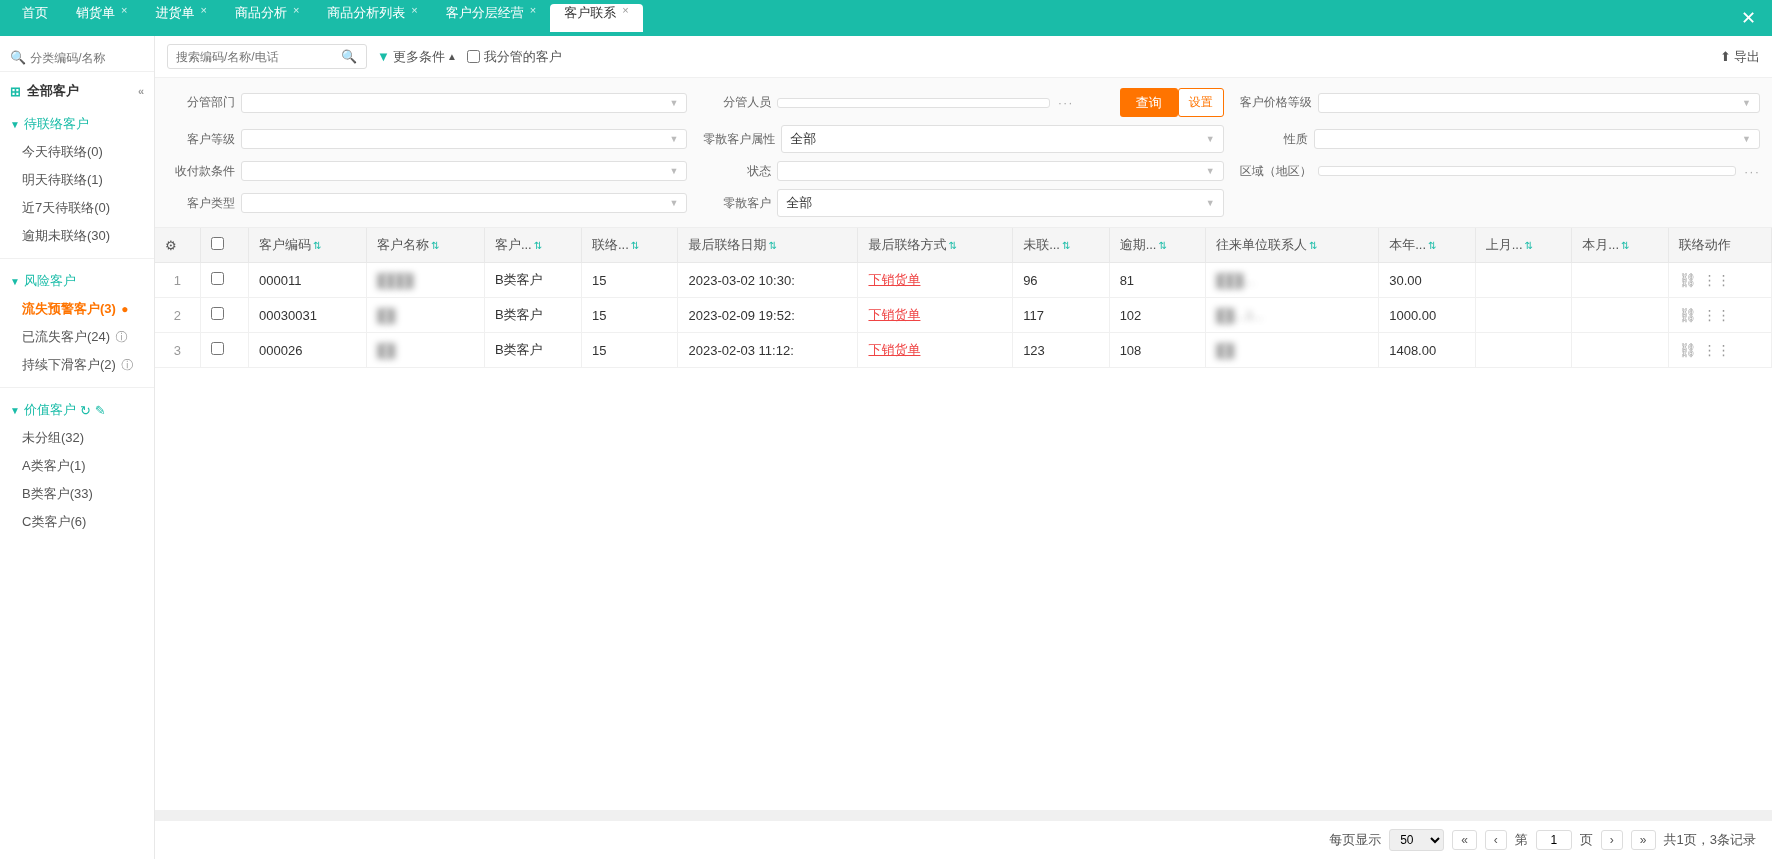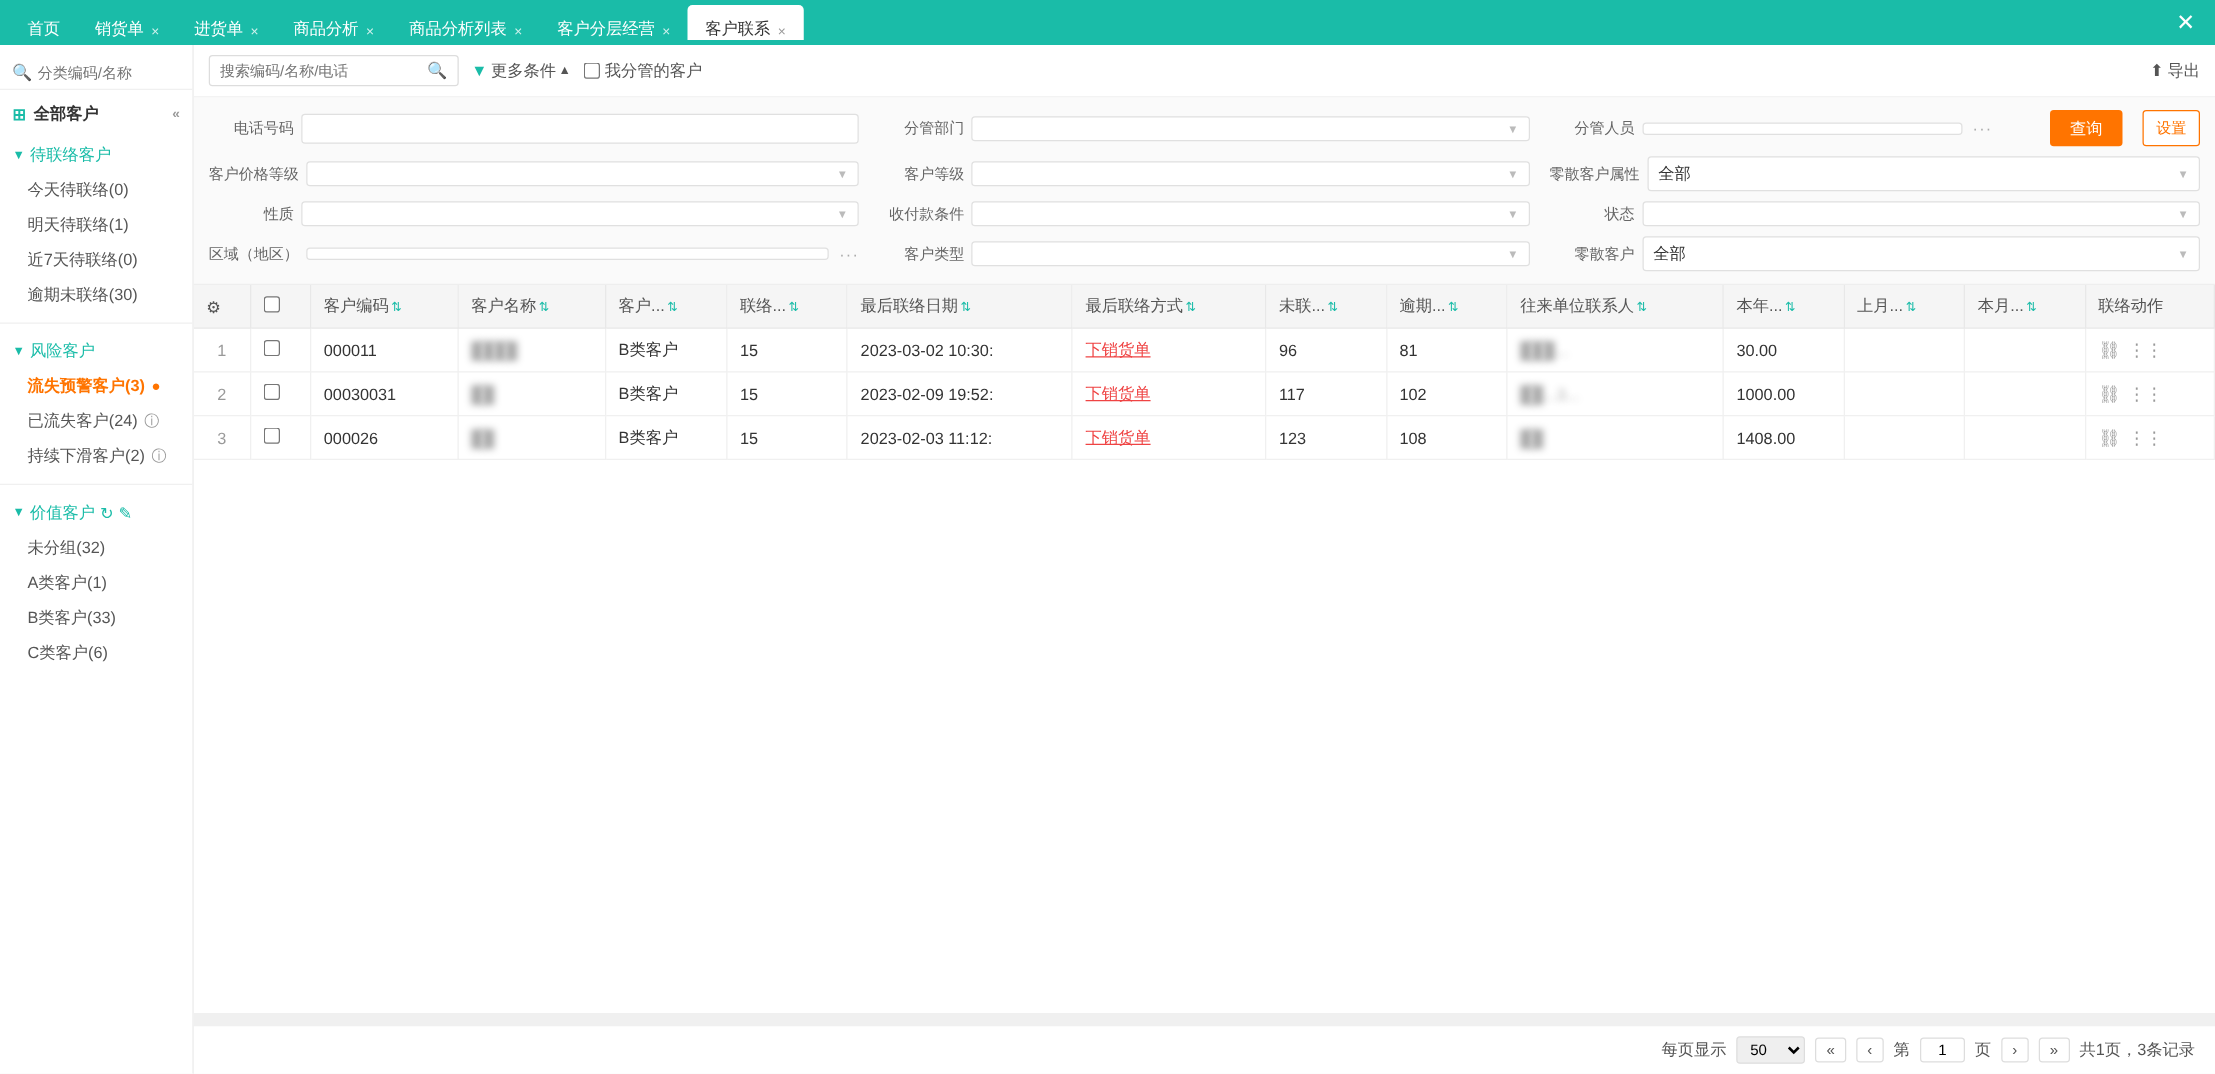--- a/index.html
+++ b/index.html
@@ -1,20 +1,20 @@
 <!DOCTYPE html>
 <html><head>
   <meta charset="utf-8">
   <style>
     * { box-sizing: border-box; margin: 0; padding: 0; font-family: 'Microsoft YaHei', Arial, sans-serif; font-size: 13px; }
     body { background: #f5f5f5; overflow: hidden; }
 
     
     .top-tabs { display: flex; align-items: center; background: #1abca8; height: 36px; padding: 0 8px; }
-    .top-tab { display: flex; align-items: flex-end; padding: 0 14px; height: 28px; color: #fff; cursor: pointer; font-size: 13px; position: relative; white-space: nowrap; }
+    .top-tab { display: flex; align-items: flex-start; padding: 0 14px; height: 28px; color: #fff; cursor: pointer; font-size: 13px; position: relative; white-space: nowrap; }
     .top-tab.active { background: #fff; color: #333; border-radius: 4px 4px 0 0; }
     .top-tab .close-x { margin-left: 6px; font-size: 11px; color: rgba(255,255,255,0.8); }
     .top-tab.active .close-x { color: #999; }
     .top-tab:first-child { padding: 0 14px; }
     .window-close { margin-left: auto; color: #fff; cursor: pointer; font-size: 18px; padding: 0 8px; }
 
     
     .main-layout { display: flex; height: calc(859px - 36px); }
 
     
@@ -210,37 +210,33 @@
       </div>
       <div class="export-btn">
         <span class="icon">⬆</span>
         <span>导出</span>
       </div>
     </div>
 
     <div class="adv-grid">
 
       <div class="cell">
-        <span class="cell-label">电话号码</span>
-        <input class="cell-input" type="text" style="">
-      </div>
-      <div class="cell">
         <span class="cell-label">分管部门</span>
         <div class="cell-select">
           <span></span>
           <span class="chevron-down">▼</span>
         </div>
       </div>
       <div class="cell" style="position:relative;">
         <span class="cell-label">分管人员</span>
         <div class="cell-select" style="flex:1;">
           <span></span>
         </div>
         <span class="dots-btn">···</span>
-        <div style="display:flex; gap:16px; margin-left:6px;padding-left:34px;">
+        <div style="display:flex; gap:0; margin-left:6px;padding-left:34px;">
           <button class="btn-query">查询</button>
           <button class="btn-settings">设置</button>
         </div>
       </div>
 
       <div class="cell">
         <span class="cell-label">客户价格等级</span>
         <div class="cell-select">
           <span></span>
           <span class="chevron-down">▼</span>

